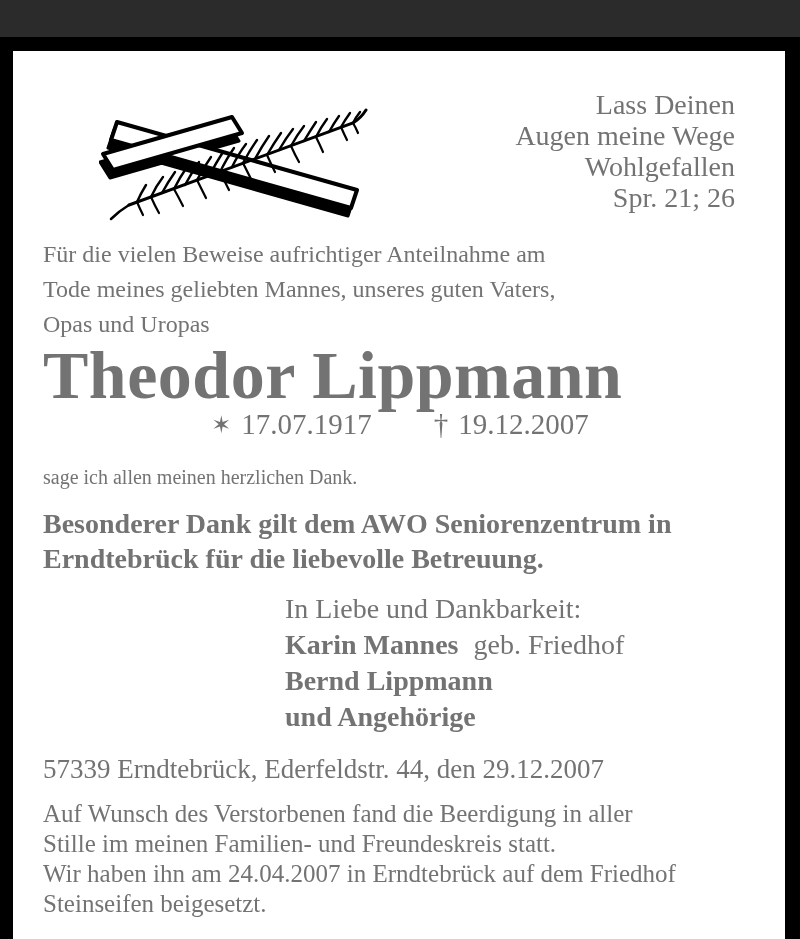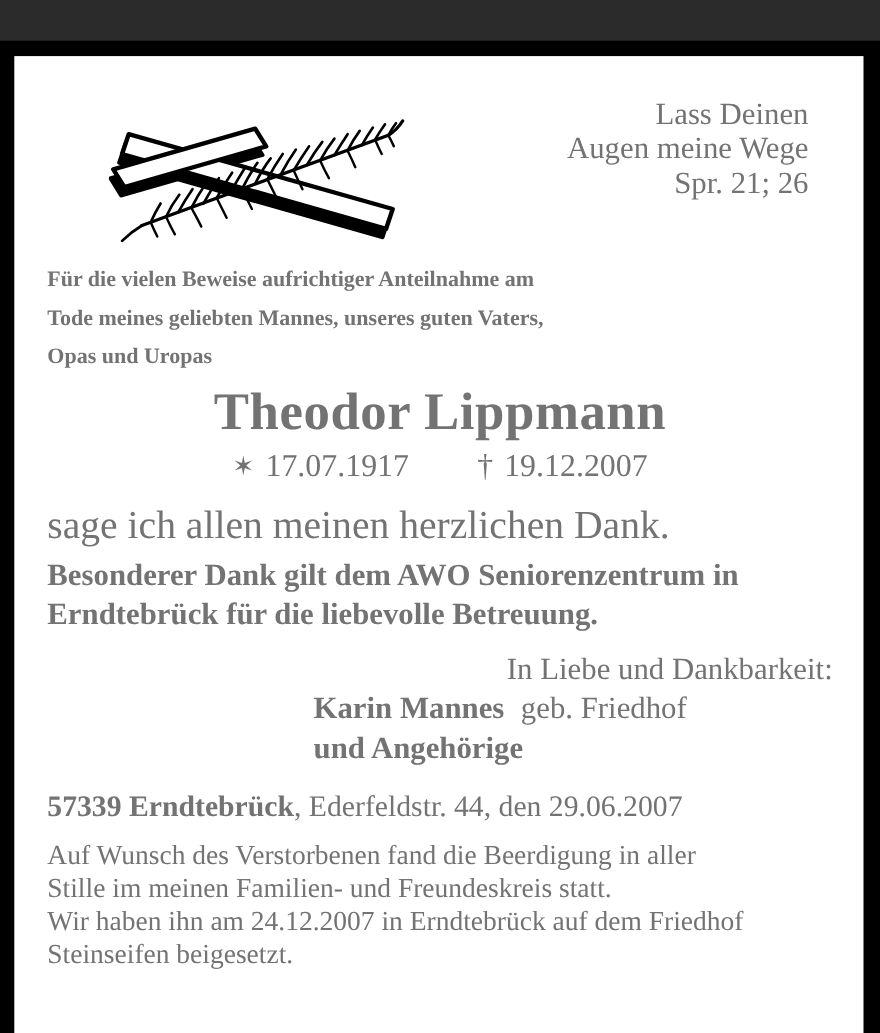--- a/index.html
+++ b/index.html
@@ -19,34 +19,34 @@
     box-sizing:border-box;
     padding:0 28px 0 30px;
     overflow:hidden;
   }
   
   .header { display:flex; justify-content:space-between; align-items:flex-start; padding-top:38px; }
   .icon-wrap { margin-left:56px; margin-top:16px; width:290px; height:120px; flex:0 0 auto; }
   .icon-wrap svg { display:block; width:100%; height:100%; }
   .verse { text-align:right; font-size:28px; line-height:31px; margin-right:22px; white-space:nowrap; }
   
-  .intro { margin:12px 0 0 0; font-size:20px; line-height:35px; white-space:pre-line;font-weight:bold; }
-  .deceased { margin:2px 0 0 0; text-align:center; font-size:48px; line-height:62px; font-weight:bold; letter-spacing:0.5px; }
+  .intro { margin:12px 0 0 0; font-size:24px; line-height:35px; white-space:pre-line; }
+  .deceased { margin:2px 0 0 0; text-align:left; font-size:68px; line-height:62px; font-weight:bold; letter-spacing:0.5px; }
   .dates { display:flex; justify-content:center; gap:62px; font-size:29px; line-height:36px; }
   .date-group { white-space:nowrap; }
   .date-symbol { display:inline-block; margin-right:10px; }
   .birth-symbol { font-size:24px; vertical-align:1px; }
-  .thanks { margin:17px 0 0 0; font-size:36px; line-height:35px; }
+  .thanks { margin:17px 0 0 0; font-size:20px; line-height:35px; }
   .special { margin:11px 0 0 0; font-size:28px; line-height:35px; white-space:pre-line;font-weight:bold; }
-  .closing { margin:15px 0 0 242px; font-size:28px; line-height:35px;text-align:right; }
+  .closing { margin:15px 0 0 242px; font-size:28px; line-height:35px; }
   .mourners { margin:1px 0 0 242px; font-size:28px; line-height:36px; }
   .mourner-name { font-weight:bold; }
   .mourner-suffix { margin-left:15px; }
   .place-line { margin:17px 0 0 0; font-size:27px; line-height:34px; }
-  .place-bold { font-weight:bold; }
+  .place-bold { font-weight:normal; }
   .funeral { margin:13px 0 0 0; font-size:25px; line-height:30px; }
   .funeral div { white-space:pre-line; }
 </style>
 </head>
 <body>
 
 <div class="page">
   <div class="inner">
 
     <div class="header">
@@ -102,20 +102,21 @@
             </g>
 
             <path d="M30,100 Q140,60 254,18 Q262,13 267,5" stroke-width="3"></path>
             <path d="M30,100 Q20,106 12,114" stroke-width="2.5"></path>
           </g>
         </svg>
       </div>
       <div class="verse">
         <div>Lass Deinen</div>
         <div>Augen meine Wege</div>
+        <div>Wohlgefallen</div>
         <div>Spr. 21; 26</div>
       </div>
     </div>
 
     <p class="intro">Für die vielen Beweise aufrichtiger Anteilnahme am
 Tode meines geliebten Mannes, unseres guten Vaters,
 Opas und Uropas</p>
 
     <div class="deceased">Theodor Lippmann</div>
 
@@ -126,26 +127,27 @@
 
     <p class="thanks">sage ich allen meinen herzlichen Dank.</p>
 
     <p class="special">Besonderer Dank gilt dem AWO Seniorenzentrum in
 Erndtebrück für die liebevolle Betreuung.</p>
 
     <div class="closing">In Liebe und Dankbarkeit:</div>
 
     <div class="mourners">
       <div><span class="mourner-name">Karin Mannes</span><span class="mourner-suffix">geb. Friedhof</span></div>
+      <div><span class="mourner-name">Bernd Lippmann</span></div>
       <div><span class="mourner-name">und Angehörige</span></div>
     </div>
 
-    <div class="place-line"><span class="place-bold">57339 Erndtebrück</span><span>, Ederfeldstr. 44, den 29.06.2007</span></div>
+    <div class="place-line"><span class="place-bold">57339 Erndtebrück</span><span>, Ederfeldstr. 44, den 29.12.2007</span></div>
 
     <div class="funeral">
       <div>Auf Wunsch des Verstorbenen fand die Beerdigung in aller
 Stille im meinen Familien- und Freundeskreis statt.</div>
-      <div>Wir haben ihn am 24.12.2007 in Erndtebrück auf dem Friedhof
+      <div>Wir haben ihn am 24.04.2007 in Erndtebrück auf dem Friedhof
 Steinseifen beigesetzt.</div>
     </div>
 
   </div>
 </div>
 
 </body></html>

